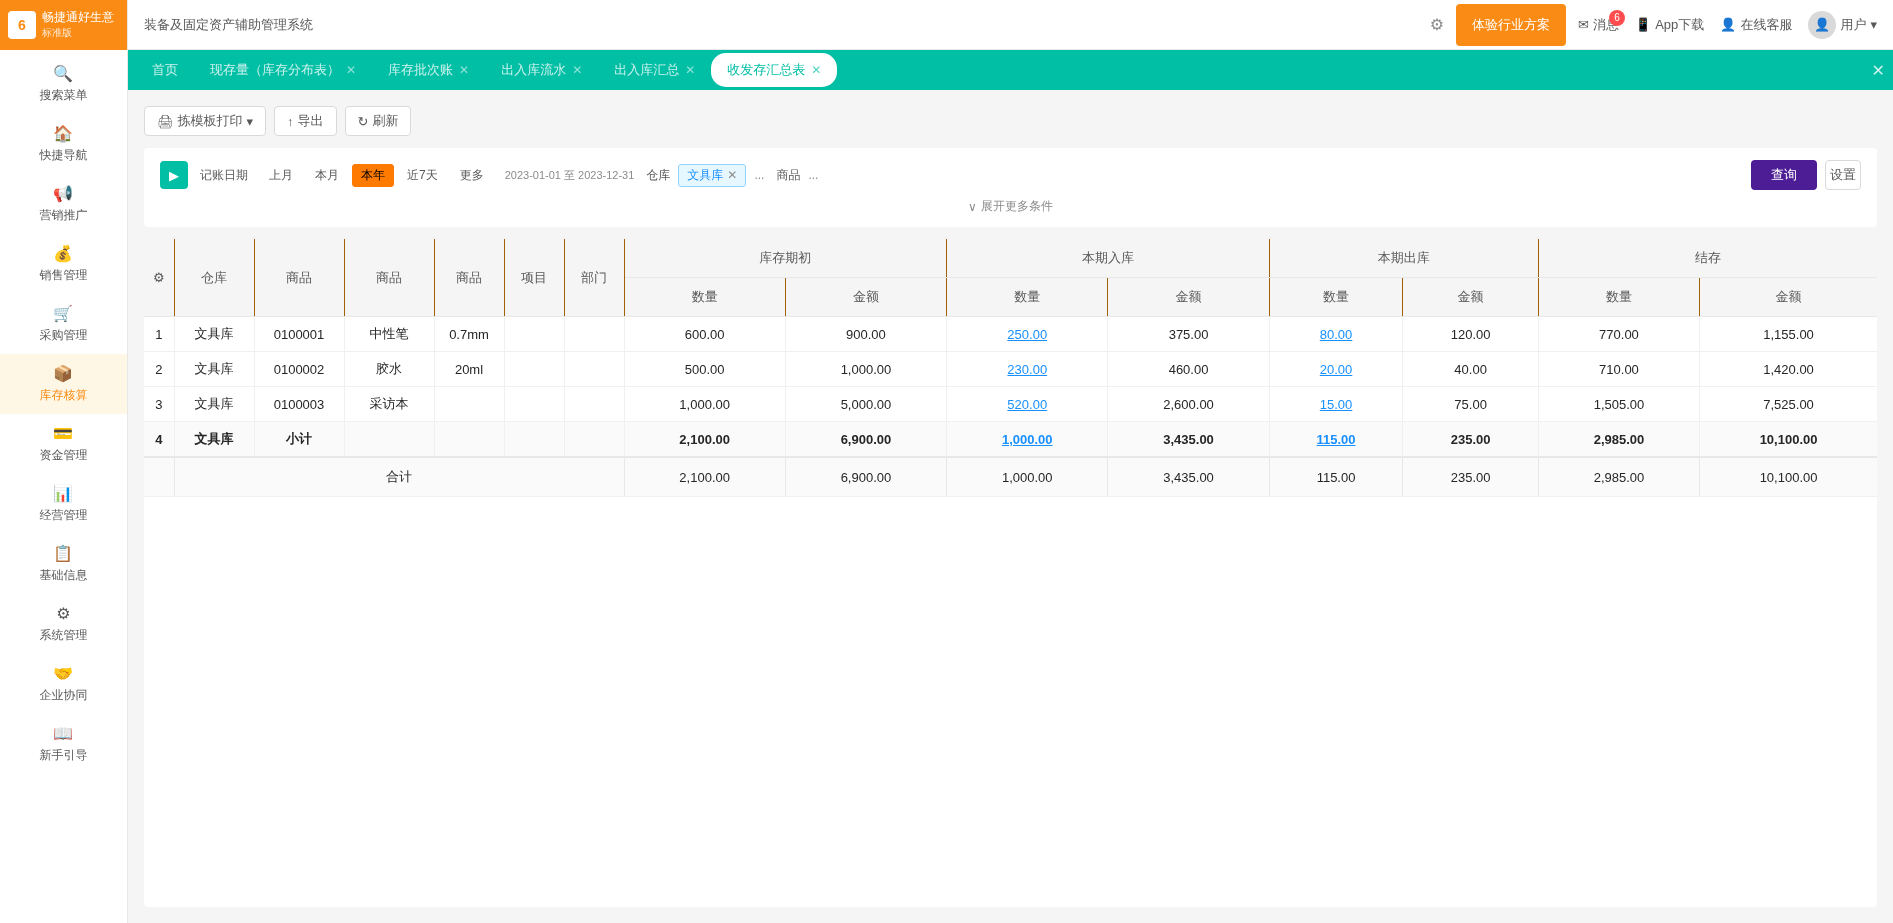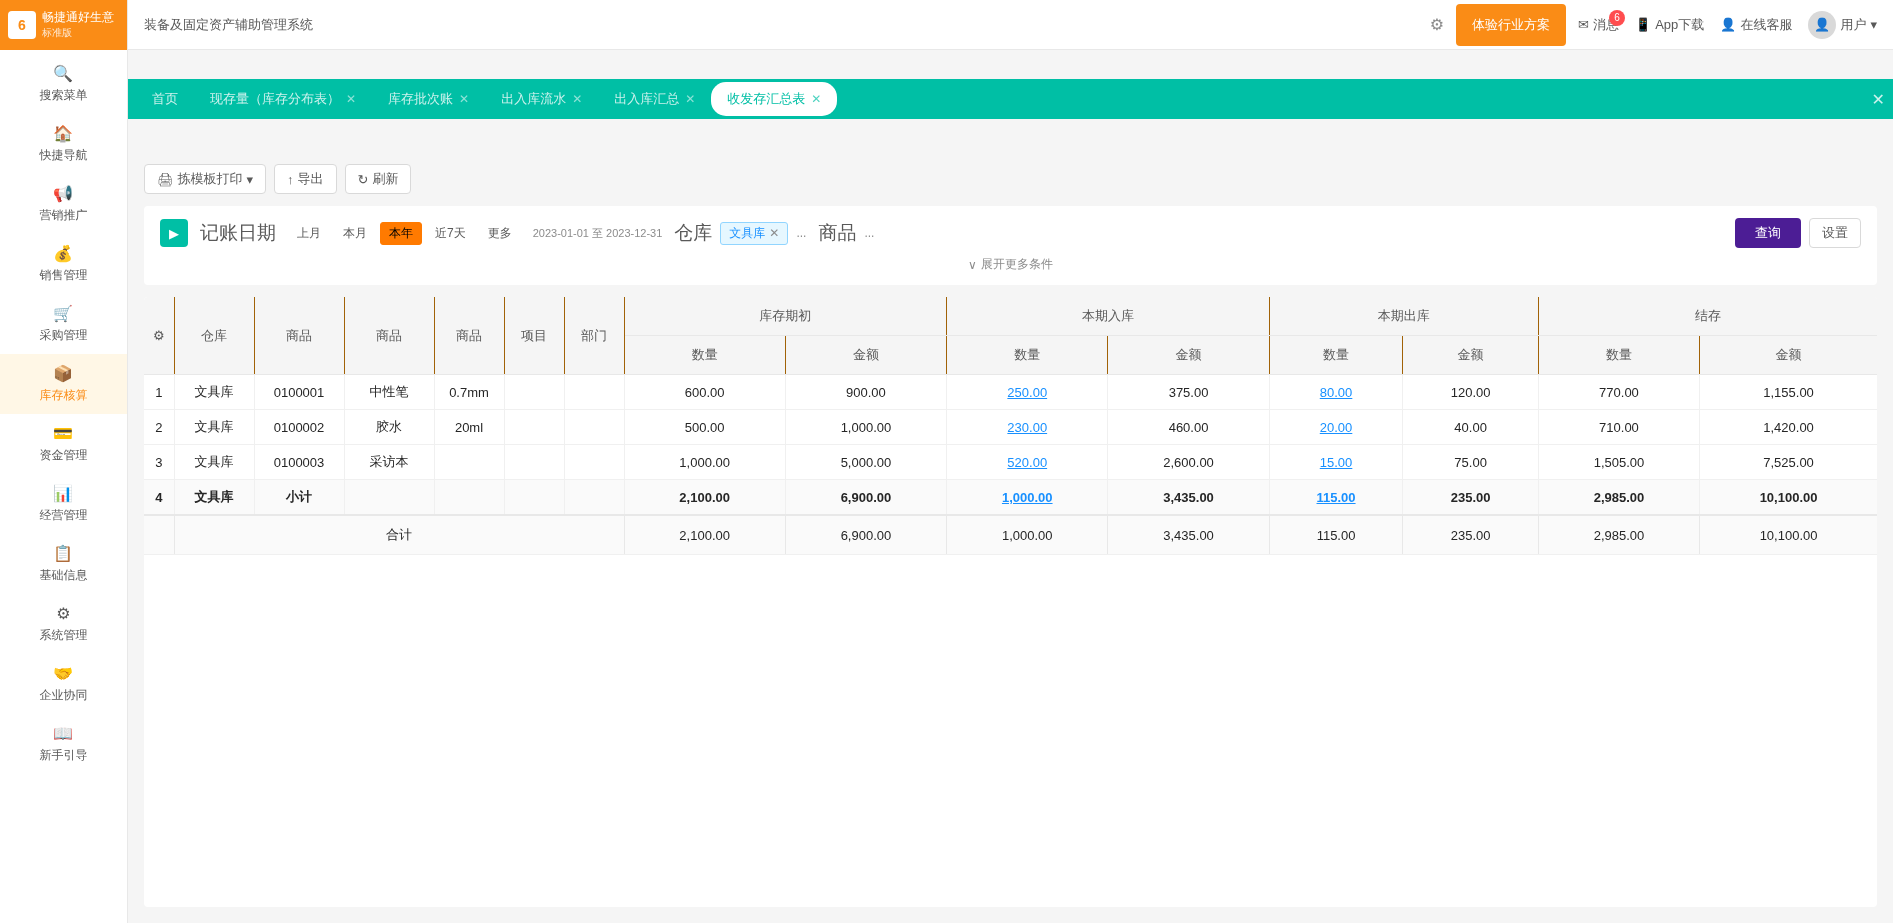--- a/index.html
+++ b/index.html
@@ -11,21 +11,21 @@
     .sidebar-logo-icon { width: 28px; height: 28px; background: #fff; border-radius: 4px; display: flex; align-items: center; justify-content: center; color: #fa8c16; font-weight: bold; font-size: 14px; }
     .sidebar-logo-text { color: #fff; font-size: 12px; line-height: 1.3; }
     .sidebar-logo-sub { font-size: 10px; color: rgba(255,255,255,0.8); }
     .sidebar-nav { flex: 1; overflow-y: auto; padding: 4px 0; }
     .sidebar-item { display: flex; flex-direction: column; align-items: center; padding: 10px 4px; cursor: pointer; color: #595959; gap: 4px; }
     .sidebar-item.active { background: #fff7e6; color: #fa8c16; }
     .sidebar-item-icon { font-size: 16px; }
     .sidebar-item-label { font-size: 12px; text-align: center; }
 
     
-    .main { flex: 1; display: flex; flex-direction: column; overflow: hidden; gap: 29px; }
+    .main { flex: 1; display: flex; flex-direction: column; overflow: hidden; }
 
     
     .topbar { height: 50px; background: #fff; border-bottom: 1px solid #e8e8e8; display: flex; align-items: center; padding: 0 16px; gap: 12px; }
     .topbar-system-name { color: #595959; font-size: 13px; flex: 1; }
     .topbar-settings-icon { color: #8c8c8c; cursor: pointer; font-size: 16px; }
     .topbar-trial-btn { background: #fa8c16; color: #fff; border: none; padding: 12px 16px; border-radius: 4px; cursor: pointer; font-size: 13px; }
     .topbar-actions { display: flex; align-items: center; gap: 16px; margin-left: auto; }
     .topbar-action-item { display: flex; align-items: center; gap: 4px; color: #595959; cursor: pointer; font-size: 13px; position: relative; }
     .topbar-badge { background: #ff4d4f; color: #fff; border-radius: 50%; width: 16px; height: 16px; font-size: 10px; display: flex; align-items: center; justify-content: center; position: absolute; top: -6px; right: -6px; }
     .topbar-avatar { width: 28px; height: 28px; background: #d9d9d9; border-radius: 50%; display: flex; align-items: center; justify-content: center; color: #595959; }
@@ -45,32 +45,32 @@
     .page-title { font-size: 15px; color: #262626; font-weight: 500; }
     .page-actions { display: flex; gap: 8px; align-items: center; }
     .btn-template { border: 1px solid #d9d9d9; background: #fff; padding: 5px 12px; border-radius: 4px; cursor: pointer; font-size: 13px; color: #595959; display: flex; align-items: center; gap: 4px; }
     .btn-export { border: 1px solid #d9d9d9; background: #fff; padding: 5px 12px; border-radius: 4px; cursor: pointer; font-size: 13px; color: #595959; display: flex; align-items: center; gap: 4px; }
     .btn-refresh { border: 1px solid #d9d9d9; background: #fff; padding: 5px 12px; border-radius: 4px; cursor: pointer; font-size: 13px; color: #595959; display: flex; align-items: center; gap: 4px; }
 
     
     .filter-area { background: #fff; border-radius: 4px; padding: 12px 16px; display: flex; flex-direction: column; gap: 8px; }
     .filter-row { display: flex; align-items: center; gap: 12px; flex-wrap: wrap; }
     .filter-expand-btn { width: 28px; height: 28px; background: #00bfa5; color: #fff; border-radius: 4px; display: flex; align-items: center; justify-content: center; cursor: pointer; flex-shrink: 0; }
-    .filter-label { color: #595959; font-size: 19px; white-space: nowrap; }
+    .filter-label { color: #595959; font-size: 12px; white-space: nowrap; }
     .filter-date-options { display: flex; gap: 4px; align-items: center; }
     .filter-date-btn { padding: 2px 8px; border-radius: 3px; cursor: pointer; font-size: 12px; color: #595959; border: 1px solid transparent; }
     .filter-date-btn.active { background: #ff7a00; color: #000000; border-color: #ff7a00; }
     .filter-date-range { font-size: 12px; color: #8c8c8c; }
     .warehouse-filter { display: flex; align-items: center; gap: 8px; }
     .warehouse-tag { background: #e6f7ff; border: 1px solid #91d5ff; border-radius: 3px; padding: 2px 8px; font-size: 12px; color: #1890ff; display: flex; align-items: center; gap: 4px; }
     .warehouse-tag-close { cursor: pointer; color: #8c8c8c; }
     .filter-more-btn { color: #8c8c8c; cursor: pointer; font-size: 12px; }
     .product-filter { display: flex; align-items: center; gap: 8px; }
     .btn-query { background: #4c1d95; color: #fff; border: none; padding: 6px 20px; border-radius: 4px; cursor: pointer; font-size: 13px; }
-    .btn-settings { border: 1px solid #d9d9d9; background: #fff; padding: 5px 12px; border-radius: 4px; cursor: pointer; font-size: 13px; color: #595959; }
+    .btn-settings { border: 1px solid #d9d9d9; background: #fff; padding: 5px 4px; border-radius: 4px; cursor: pointer; font-size: 13px; color: #595959; }
     .expand-more { display: flex; align-items: center; gap: 4px; color: #8c8c8c; cursor: pointer; font-size: 12px; justify-content: center; }
 
     
     .table-container { background: #fff; border-radius: 4px; overflow: hidden; flex: 1; }
     table { width: 100%; border-collapse: collapse; font-size: 13px; }
     thead tr { background: #f5f5f5; }
     th { padding: 10px 8px; text-align: center; color: #595959; font-weight: 500; border-bottom: 1px solid #e8e8e8; border-right: 1px solid #a16207; white-space: nowrap; }
     th:last-child { border-right: none; }
     td { padding: 8px; text-align: center; border-bottom: 1px solid #f0f0f0; border-right: 1px solid #f0f0f0; color: #262626; }
     td:last-child { border-right: none; }

